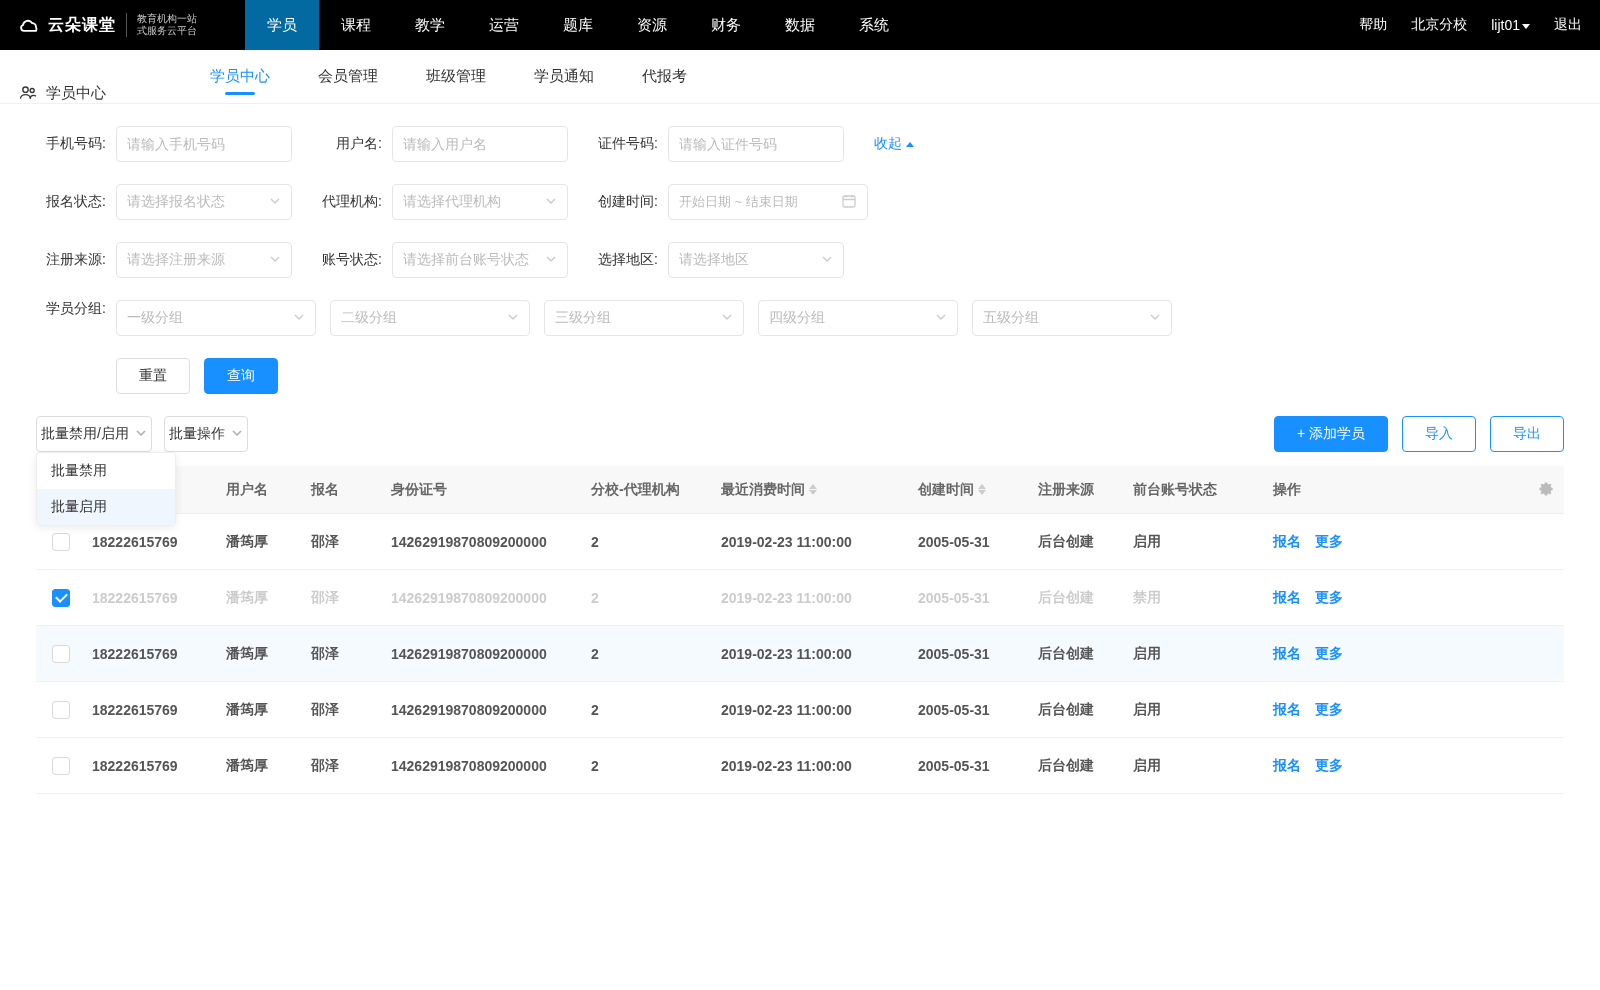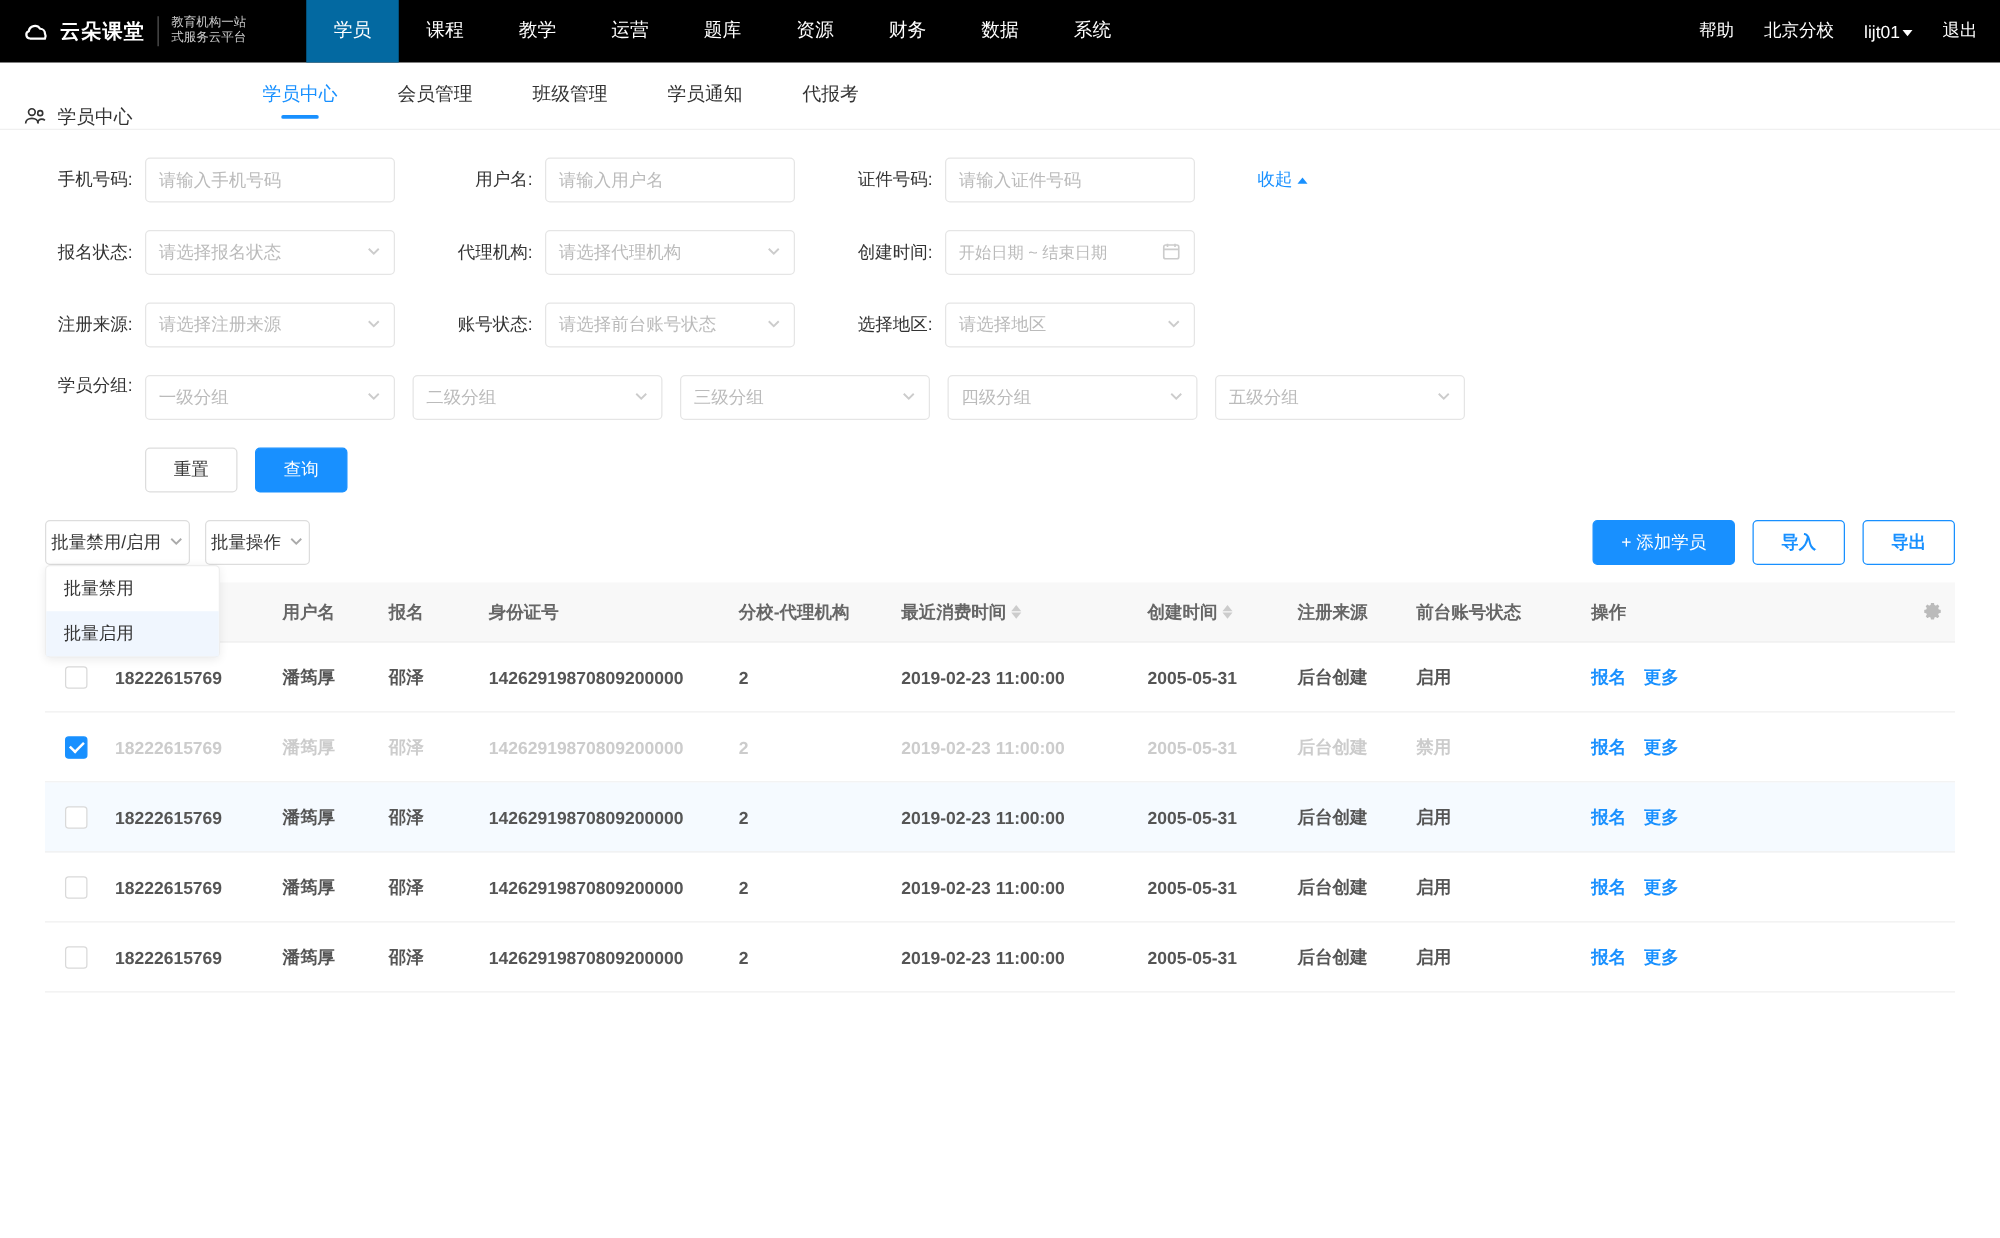--- a/index.html
+++ b/index.html
@@ -21,24 +21,24 @@
 .subnav { display: flex; align-items: flex-end; height: 54px; border-bottom: 1px solid #f0f0f0; padding: 0 18px; }
 .subnav-left { display: flex; align-items: center; margin-right: 100px; }
 .subnav-left .subicon { margin-right: 8px; color: #333; }
 .subnav-left .subicon svg { width: 20px; height: 20px; vertical-align: middle; }
 .subnav-left .subtitle { font-size: 15px; color: #333; }
 .subtabs { display: flex; gap: 40px; height: 54px; align-items: center; }
 .subtab { padding: 0 4px; line-height: 54px; cursor: pointer; font-size: 15px; position: relative; color: #333; }
 .subtab.active { color: #1890ff; }
 .subtab.active::after { content: ""; position: absolute; bottom: 8px; left: 50%; transform: translateX(-50%); width: 30px; height: 3px; background: #1890ff; border-radius: 2px; }
 .filters { padding: 22px 36px 10px 36px; }
-.filter-row { display: flex; gap: 40px; margin-bottom: 22px; align-items: center; }
+.filter-row { display: flex; gap: 20px; margin-bottom: 22px; align-items: center; }
 .filter-item { display: flex; align-items: center; }
 .filter-item .flabel { width: 70px; text-align: right; margin-right: 10px; font-size: 14px; color: #333; }
-.finput, .fselect { width: 200px; height: 36px; border: 1px solid #e5e5e5; border-radius: 4px; padding: 0 10px; font-size: 14px; color: #333; outline: none; background: #fff; position: relative; display: flex; align-items: center; justify-content: space-between; }
+.finput, .fselect { width: 176px; height: 36px; border: 1px solid #e5e5e5; border-radius: 4px; padding: 0 10px; font-size: 14px; color: #333; outline: none; background: #fff; position: relative; display: flex; align-items: center; justify-content: space-between; }
 .finput::placeholder, .ph { color: #bbb; }
 .fselect { cursor: pointer; }
 .sel-caret { color: #ccc; pointer-events: none; }
 .sel-caret svg { width: 12px; height: 12px; }
 .fdate { width: 200px; height: 36px; border: 1px solid #e5e5e5; border-radius: 4px; padding: 0 10px; font-size: 13px; color: #bbb; display: flex; align-items: center; justify-content: space-between; cursor: pointer; }
 .fdate .cal { color: #ccc; }
 .fdate .cal svg { width: 16px; height: 16px; }
 .collapse { color: #1890ff; cursor: pointer; font-size: 14px; display: flex; align-items: center; gap: 4px; margin-left: 10px; }
 .collapse .up { display: inline-block; width: 0; height: 0; border-left: 4px solid transparent; border-right: 4px solid transparent; border-bottom: 5px solid #1890ff; }
 .group-selects { display: flex; gap: 14px; }
@@ -48,21 +48,21 @@
 .btn.primary { background: #1890ff; border-color: #1890ff; color: #fff; }
 .toolbar { display: flex; align-items: center; padding: 12px 36px 10px 36px; position: relative; }
 .dropdown { height: 36px; border: 1px solid #ddd; border-radius: 4px; padding: 0 4px; display: flex; align-items: center; gap: 6px; cursor: pointer; font-size: 14px; background: #fff; position: relative; }
 .dropdown + .dropdown { margin-left: 12px; }
 .dd-caret { color: #aaa; }
 .dd-caret svg { width: 12px; height: 12px; }
 .dropdown-menu { position: absolute; top: 48px; left: 36px; width: 140px; border: 1px solid #eee; border-radius: 4px; box-shadow: 0 2px 8px rgba(0,0,0,0.08); background: #fff; z-index: 100; }
 .dropdown-menu .dm-item { padding: 9px 14px; font-size: 14px; cursor: pointer; }
 .dropdown-menu .dm-item.hover { background: #f0f6fe; }
 .toolbar-right { margin-left: auto; display: flex; gap: 14px; }
-.btn.outline-blue { border-color: #1890ff; color: #1890ff; background: #fff; font-weight: bold; }
+.btn.outline-blue { border-color: #1890ff; color: #1890ff; background: #fff; }
 .btn.solid-blue { background: #1890ff; border-color: #1890ff; color: #fff; }
 .table { margin: 4px 36px 30px 36px; font-weight: bold; }
 .thead { display: flex; background: #f8f8f8; height: 48px; align-items: center; font-size: 14px; color: #666; border-bottom: 1px solid #eee; position: relative; }
 .col-check { width: 50px; display: flex; justify-content: center; }
 .col-phone { width: 140px; padding-left: 6px;}
 .col-user { width: 85px; }
 .col-enroll { width: 80px; }
 .col-id { width: 200px; }
 .col-branch { width: 130px; }
 .col-lastpay { width: 185px; }

